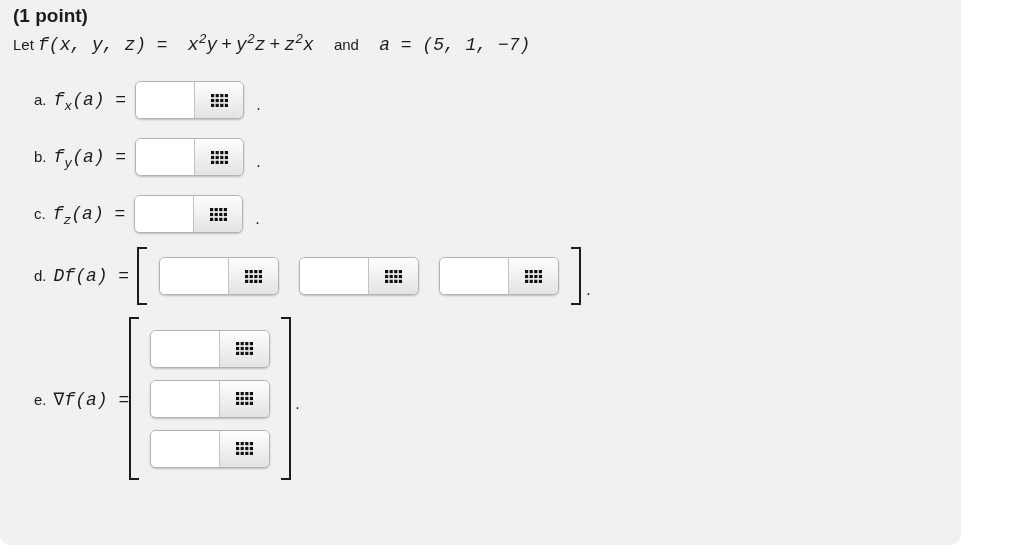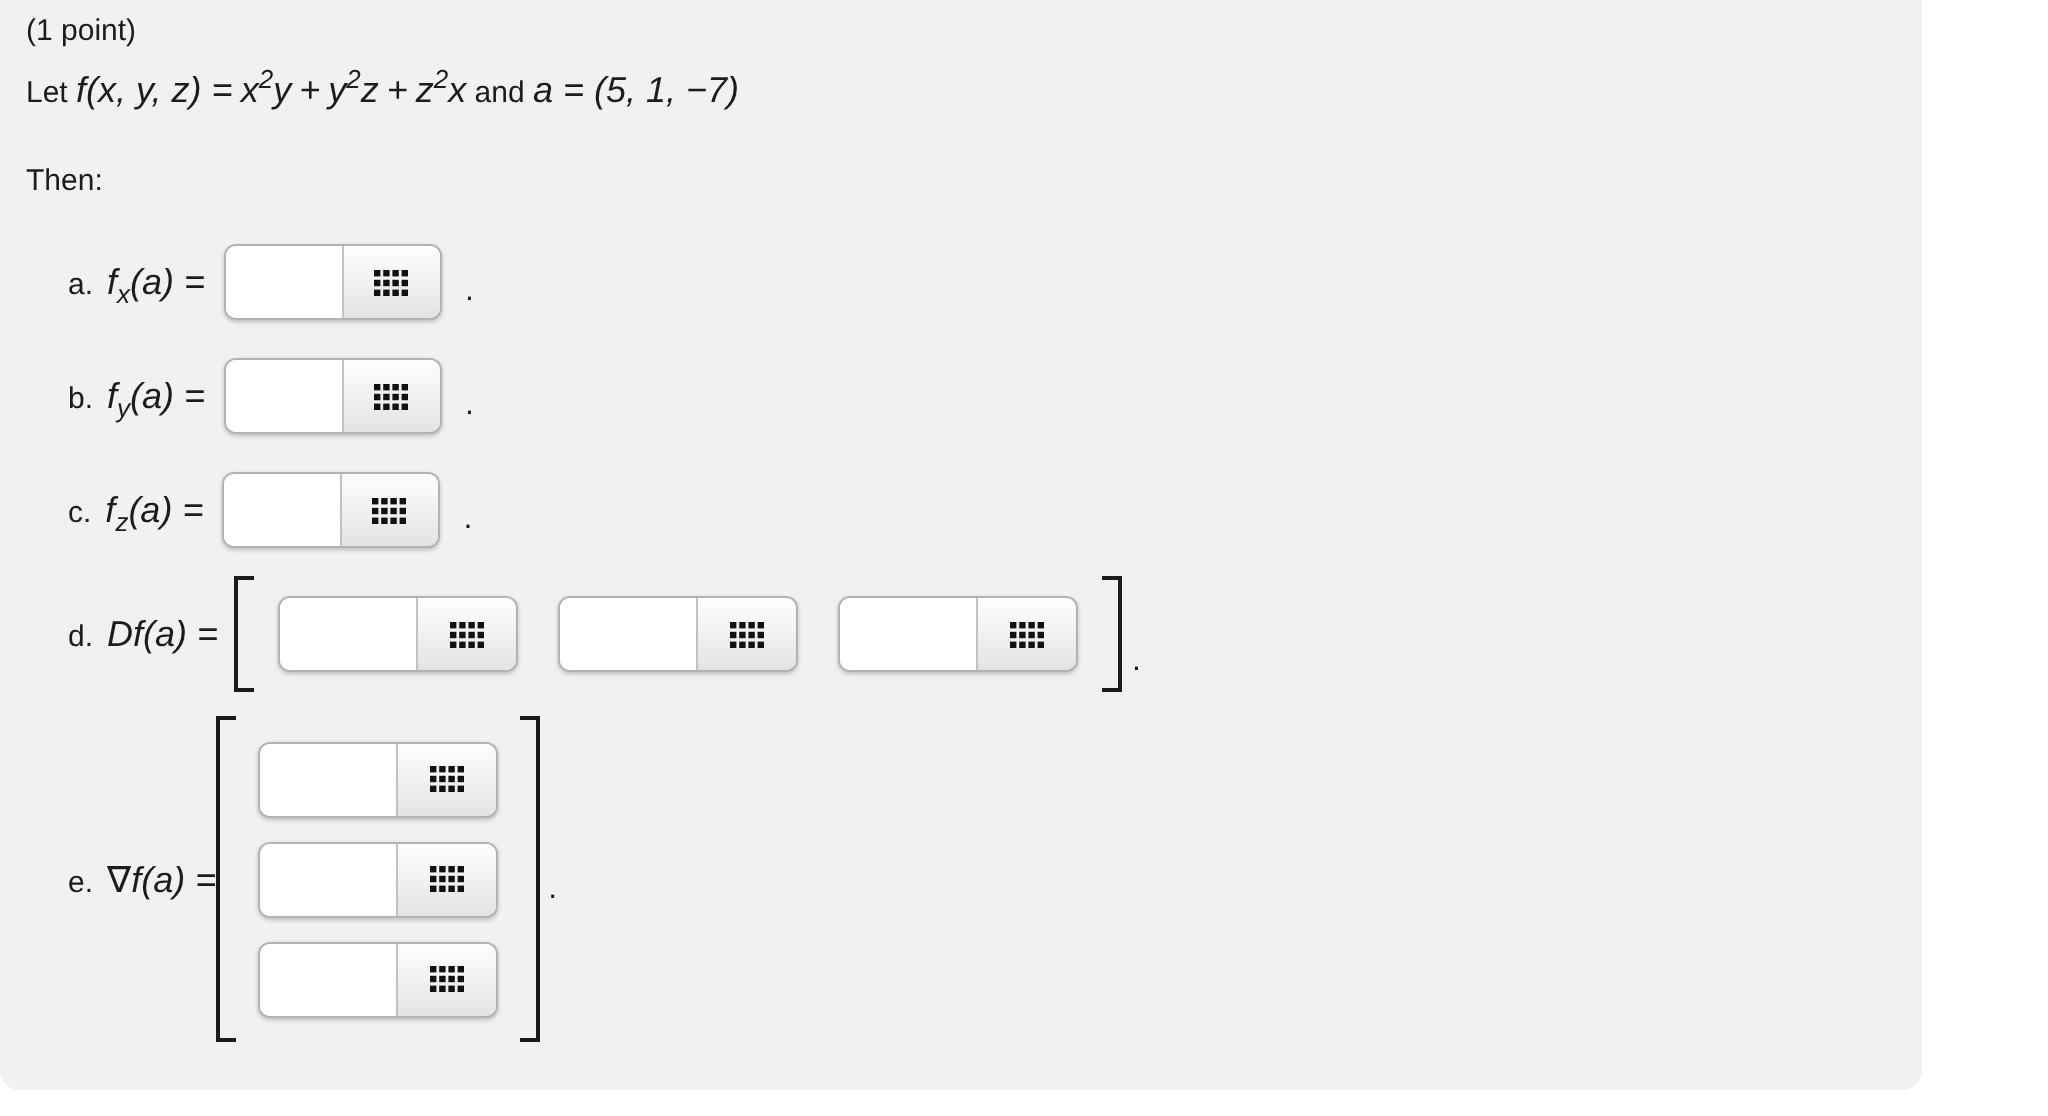--- a/index.html
+++ b/index.html
@@ -15,33 +15,33 @@
     width: 961px; height: 545px;
     background: #f1f1f2;
     border: 2px solid #dcdcdе;
     border-color: #dcdcde;
     border-top: none;
     border-radius: 0 0 10px 10px;
     overflow: hidden;
   }
   .content { padding: 6px 0 0 13px; }
 
-  .points { font-weight: normal; font-size: 15px; line-height: 19px; }
+  .points { font-weight: bold; font-size: 19px; line-height: 19px; }
 
   .statement { margin-top: 7px; font-size: 15px; line-height: 26px; white-space: nowrap; }
   .math {
-    font-family: Liberation Sans, sans-serif;
+    font-family: Liberation Mono, monospace;
     font-style: italic;
     font-size: 18px;
   }
   .math sup { font-size: 13px; font-style: italic; line-height: 0; }
   .math sub { font-size: 13px; font-style: italic; line-height: 0; }
   .nabla { font-style: normal; }
   .plus { margin: 0 4px; }
-  .sp { margin-left: 0; }
+  .sp { margin-left: 16px; }
 
   .then { margin-top: 22px; font-size: 15px; }
 
   .rows { margin-left: 21px; }
   .row { display: flex; align-items: center; }
   .row-a { margin-top: 23px; }
   .row-b { margin-top: 19px; }
   .row-c { margin-top: 19px; }
   .row-d { margin-top: 14px; }
   .row-e { margin-top: 12px; }
@@ -103,21 +103,20 @@
     <div class="points">(1 point)</div>
 
     <div class="statement">
       <span>Let</span>
       <span class="math"><span>f(x, y, z) =</span></span>
       <span class="math sp"><span>x</span><sup>2</sup><span>y</span></span><span class="math plus">+</span><span class="math"><span>y</span><sup>2</sup><span>z</span></span><span class="math plus">+</span><span class="math"><span>z</span><sup>2</sup><span>x</span></span>
       <span class="sp">and</span>
       <span class="math sp">a = (5, 1, −7)</span>
     </div>
 
-    <div class="then">Then:</div>
 
     <div class="rows">
 
       <div class="row row-a">
         <span class="row-label">
           <span class="letter">a.</span>
           <span class="math"><span>f</span><sub>x</sub><span>(a) =</span></span>
         </span>
         <span class="answer-group">
           <input type="text" value="" style="">

